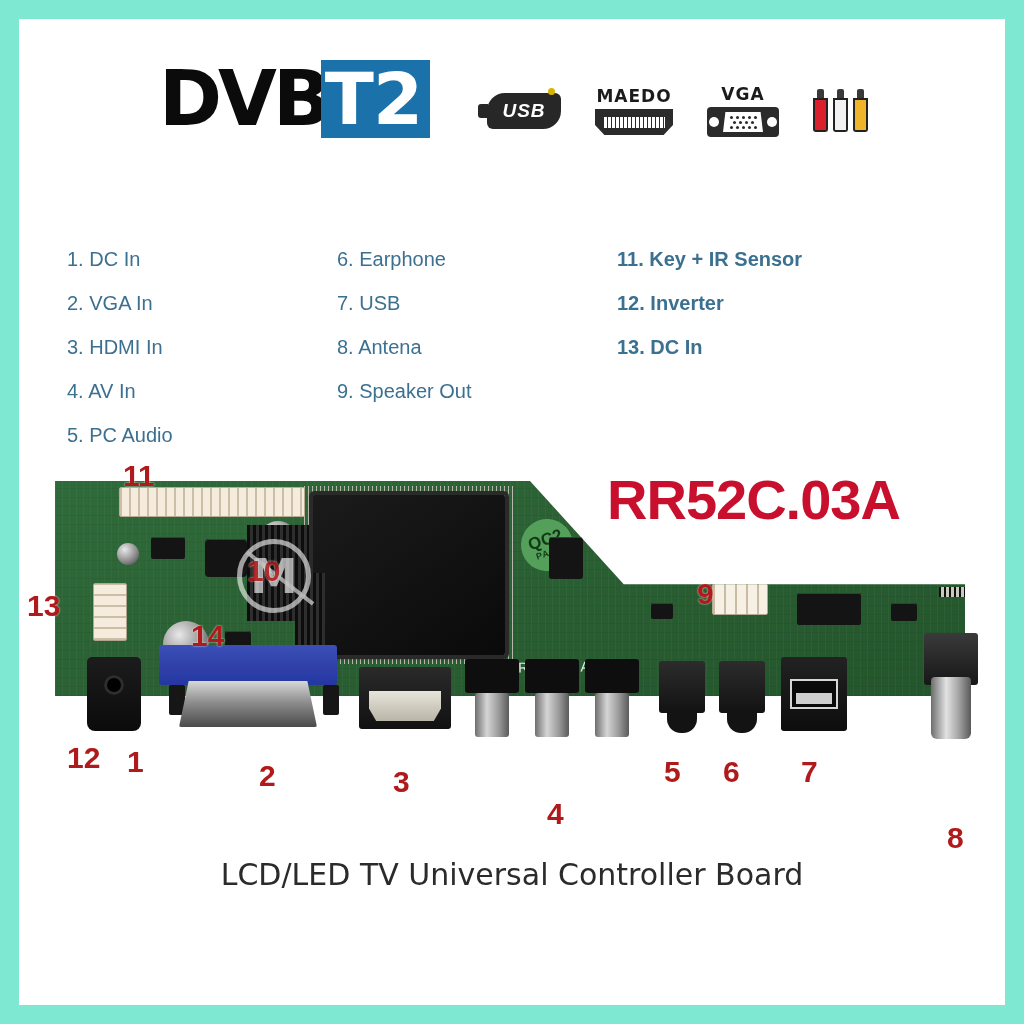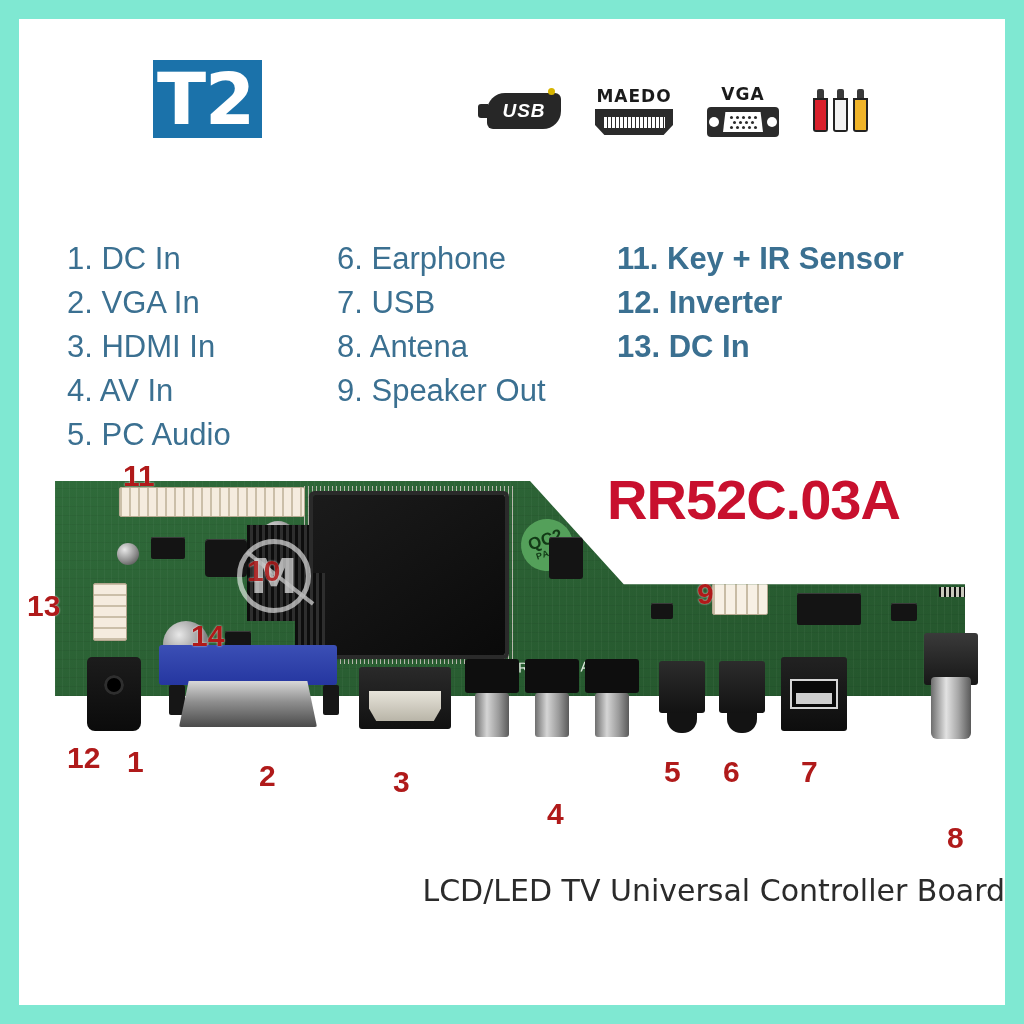--- a/index.html
+++ b/index.html
@@ -75,21 +75,21 @@
   .rca-group { display:flex; gap:5px; }
   .rca { width:15px; display:flex; flex-direction:column; align-items:center; }
   .rca u { display:block; width:7px; height:9px; background:#3a3a3a; border-radius:2px 2px 0 0; }
   .rca s { display:block; width:15px; height:10px; background:#f2f2f2; border:2px solid #222; border-bottom:none; }
   .rca i { display:block; width:15px; height:24px; border:2px solid #222; border-top:none; border-radius:0 0 3px 3px; }
 
   
   #legend { position:absolute; left:0; top:200px; width:986px; }
   .legend-col { position:absolute; }
   .legend-item {
-    color:#3b7091; font-size:31px; line-height:44px; white-space:nowrap;
+    color:#3b7091; font-size:20px; line-height:44px; white-space:nowrap;
     font-family:"Liberation Sans", sans-serif;
   }
   #col1 { left:48px; top:18px; }
   #col2 { left:318px; top:18px; }
   #col3 { left:598px; top:18px;font-weight:bold; }
 
   
   #model {
     position:absolute; left:588px; top:448px;
     color:#c8102e; font-size:56px; font-weight:bold; letter-spacing:-1px;
@@ -244,37 +244,38 @@
   .wm-text { font-size:40px; font-weight:bold; color:rgba(180,20,20,.72); letter-spacing:1px; }
 
   
   .callout {
     position:absolute; color:#b01a1a; font-weight:bold;
     font-family:"Liberation Sans", sans-serif; font-size:30px;
     text-shadow:0 0 2px rgba(255,255,255,.9);
   }
 
   
-  #caption { position:absolute; left:0; top:838px; width:986px; text-align:right;margin-top:16px; }
+  #caption { position:absolute; left:0; top:838px; width:986px; text-align:center; }
   .cap1 { font-size:30px; color:#2b2b2b; font-family:"DejaVu Sans", sans-serif; }
   .cap2 {
     margin-top:10px; font-size:30px; color:#2f86c4;
     font-family:"DejaVu Sans", sans-serif;
     display:flex; align-items:center; justify-content:center; gap:10px; flex-wrap:nowrap;
   }
   .cap2 .dot { width:7px; height:7px; border-radius:50%; background:#8a8a8a; display:inline-block; }
 </style>
 </head>
 <body>
 
 <div id="canvas">
 
   <div id="header">
 
     <div class="dvb-logo">
+      <span class="dvb-black">DVB</span>
       <span class="dvb-blue-box">T2</span>
     </div>
 
     <div class="icon-row">
 
       <div class="usb-badge">
         <span>USB</span>
       </div>
 
       <div class="hdmi-wrap">

